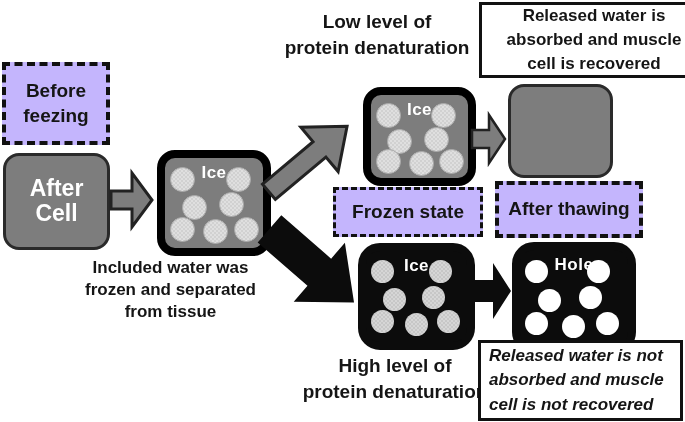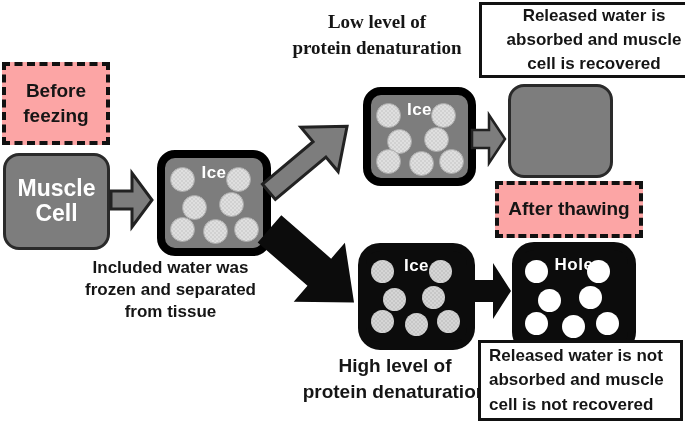--- a/index.html
+++ b/index.html
@@ -6,30 +6,30 @@
   #stage{
     position:relative;width:685px;height:422px;background:#ffffff;overflow:hidden;
     font-family:"Liberation Sans","DejaVu Sans",sans-serif;font-weight:bold;color:#151515;
   }
   .abs{position:absolute;}
   .multiline{white-space:pre-line;}
 
   
   .dashed-box{
     border:4px dashed #111;display:flex;align-items:center;justify-content:center;
-    text-align:center;font-size:19px;line-height:1.3;background:#fca5a5;
+    text-align:center;font-size:19px;line-height:1.3;background:#c4b5fd;
   }
   .dashed-thin{border-width:3px;}
 
   
   .outcome-box{
     border:3px solid #111;background:#fff;font-size:17px;line-height:1.42;
     display:flex;align-items:center;justify-content:center;text-align:center;padding-left:14px;
   }
-  .outcome-box.left{justify-content:flex-start;text-align:left;padding-left:8px;}
+  .outcome-box.left{justify-content:flex-start;text-align:left;padding-left:8px;font-style:italic;}
 
   
   .cell{
     border-radius:18px;background:#7d7d7d;border:8px solid #000000;
   }
   .cell.plain{border:3px solid #2a2a2a;border-radius:16px;}
   .cell.black{background:#0c0c0c;border-color:#0c0c0c;}
 
   .cell-label{
     position:absolute;top:5px;left:0;width:100%;text-align:center;
@@ -57,33 +57,33 @@
   .path-title{font-size:19px;line-height:1.35;text-align:center;}
   .caption{font-size:17px;line-height:1.3;text-align:center;}
 
   svg{display:block;overflow:visible;}
 </style>
 </head>
 <body>
 
 <div id="stage">
 
-  <div class="abs path-title multiline" style="left:278px;top:9px;width:198px;font-family:Liberation Serif, serif;">Low level of
+  <div class="abs path-title multiline" style="left:278px;top:9px;width:198px;">Low level of
 protein denaturation</div>
 
   <div class="abs outcome-box multiline" style="left:479px;top:2px;width:196px;height:70px;">Released water is
 absorbed and muscle
 cell is recovered</div>
 
   <div class="abs dashed-box multiline" style="left:2px;top:62px;width:100px;height:75px;">Before
 feezing</div>
 
 
   <div class="abs cell plain" style="left:3px;top:153px;width:101px;height:91px;">
-    <div class="muscle-label multiline">Muscle
+    <div class="muscle-label multiline">After
 Cell</div>
   </div>
 
   <svg class="abs" style="left:110px;top:167px;" width="44" height="66" viewBox="0 0 44 66">
     <polygon points="1,24 22,24 22,6 42,33 22,60 22,42 1,42" fill="#7d7d7d" stroke="#222" stroke-width="3"></polygon>
   </svg>
 
   <div class="abs cell" style="left:157px;top:150px;width:98px;height:90px;">
     <span class="cell-label">Ice</span>
     <div class="crystal c1"></div>
@@ -117,20 +117,21 @@
     <div class="crystal c6"></div>
     <div class="crystal c7"></div>
   </div>
 
   <svg class="abs" style="left:471px;top:110px;" width="36" height="58" viewBox="0 0 36 58">
     <polygon points="1,20 18,20 18,5 34,29 18,53 18,38 1,38" fill="#7d7d7d" stroke="#222" stroke-width="2.5"></polygon>
   </svg>
 
   <div class="abs cell plain" style="left:508px;top:84px;width:99px;height:88px;"></div>
 
+  <div class="abs dashed-box dashed-thin" style="left:333px;top:187px;width:144px;height:44px;">Frozen state</div>
 
   <div class="abs dashed-box" style="left:495px;top:181px;width:140px;height:49px;">After thawing</div>
 
   <div class="abs cell black" style="left:358px;top:243px;width:101px;height:91px;border-radius:22px;">
     <span class="cell-label">Ice</span>
     <div class="crystal c1"></div>
     <div class="crystal c2"></div>
     <div class="crystal c3"></div>
     <div class="crystal c4"></div>
     <div class="crystal c5"></div>

